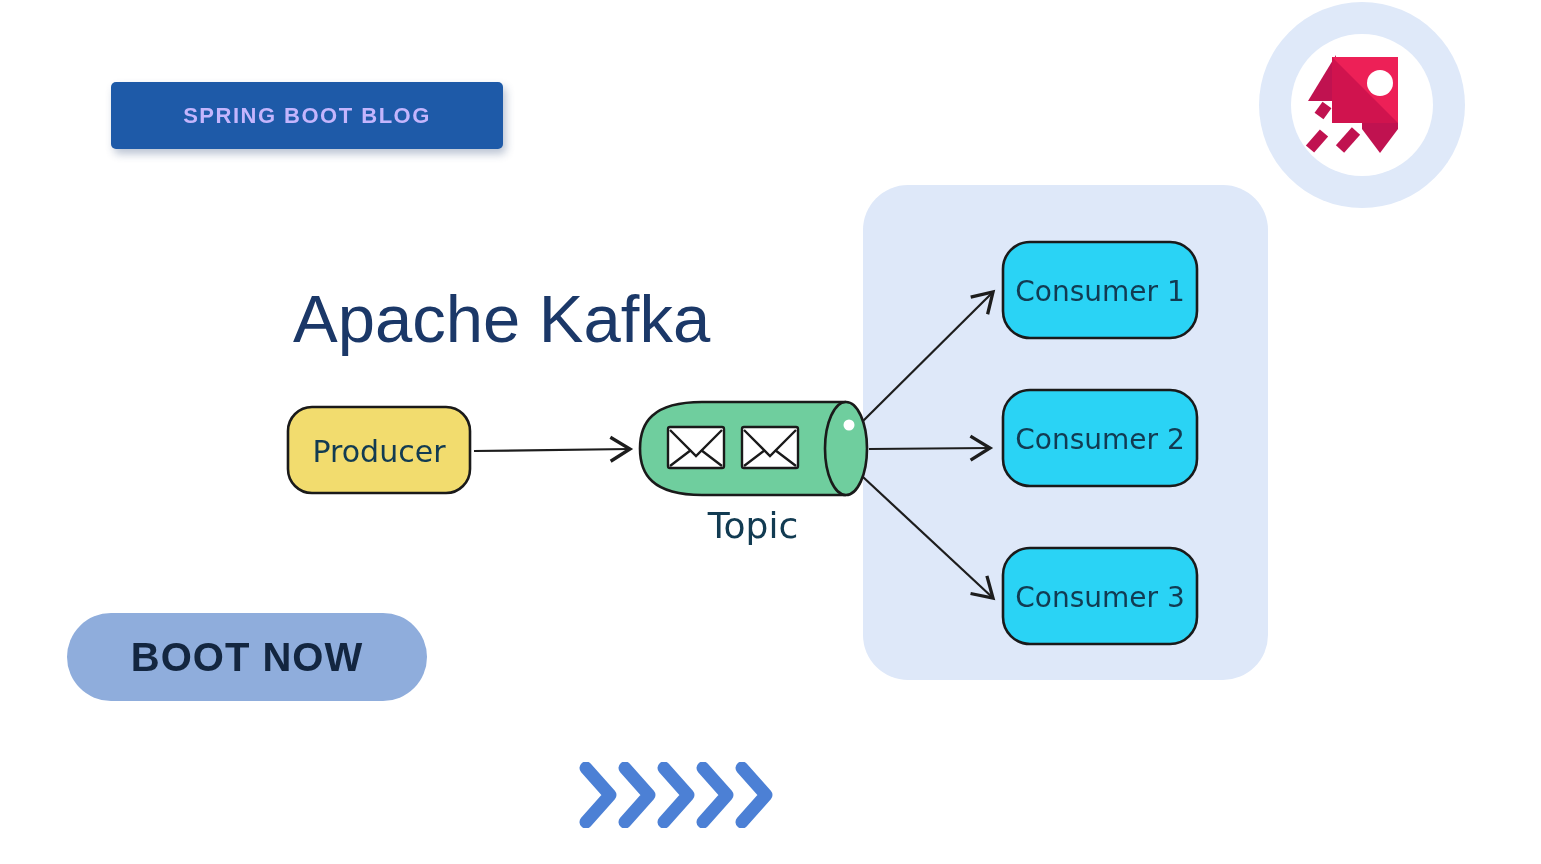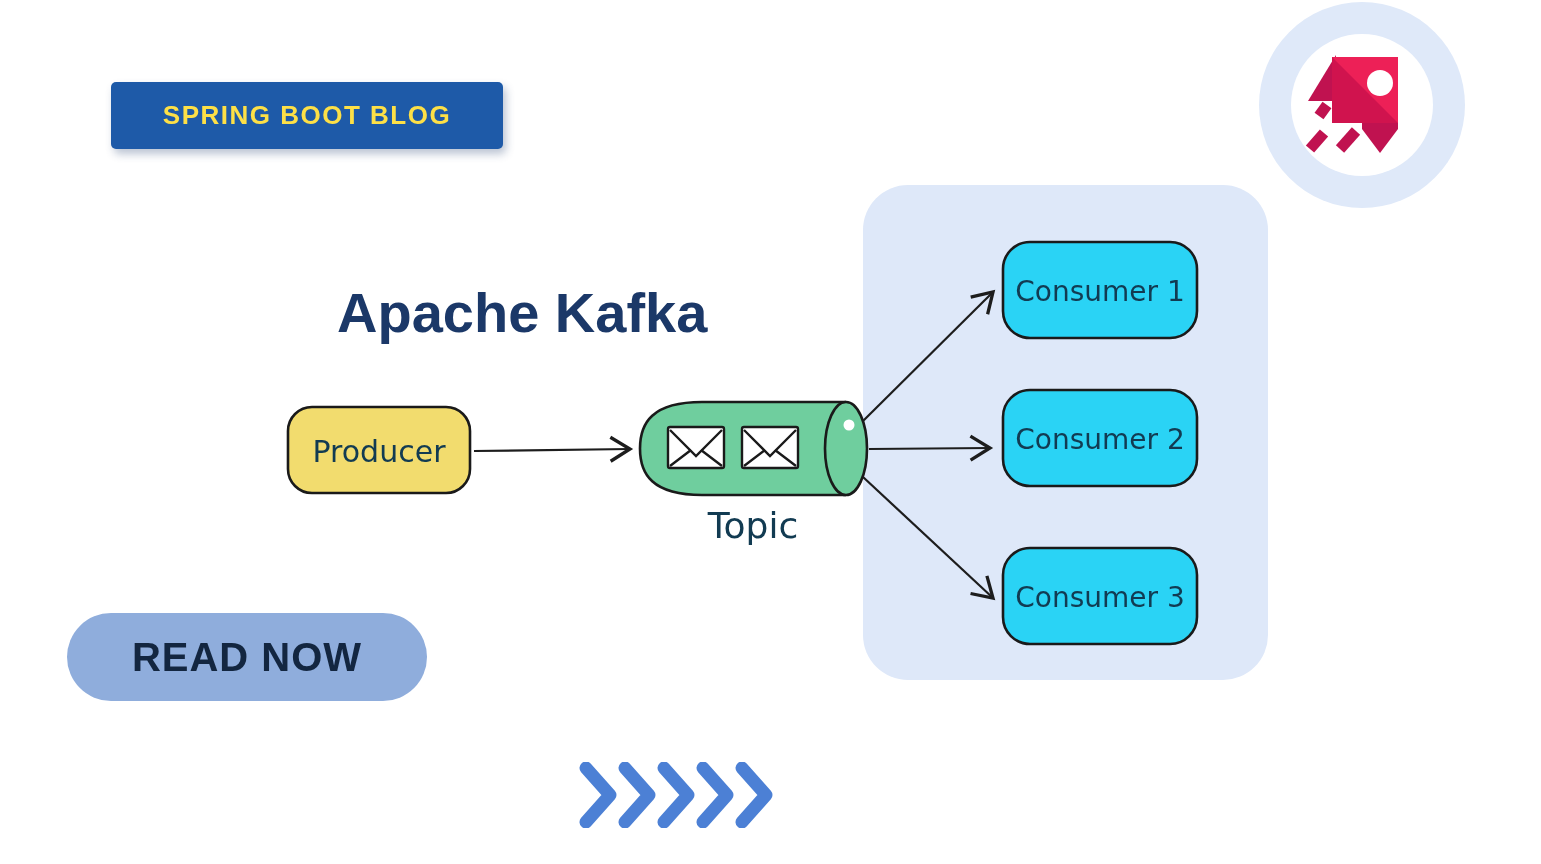--- a/index.html
+++ b/index.html
@@ -18,44 +18,43 @@
   .badge {
     position: absolute;
     left: 111px; top: 82px;
     width: 392px; height: 67px;
     background: #1E5AA8;
     border-radius: 5px;
     display: flex; align-items: center; justify-content: center;
     box-shadow: 3px 5px 8px rgba(30, 60, 110, 0.30);
   }
   .badge span {
-    color: #fde047;
-    font-size: 26px;
+    color: #c4b5fd;
+    font-size: 22px;
     font-weight: bold;
     letter-spacing: 1.5px;
   }
 
   
   .logo {
     position: absolute;
     left: 1258px; top: 1px;
     width: 208px; height: 208px;
   }
   .logo svg { width: 100%; height: 100%; display: block; }
 
   
   .title {
     position: absolute;
     left: 293px; top: 285px;
-    font-size: 56px;
-    font-weight: 700;
+    font-size: 67px;
+    font-weight: 400;
     color: #1B3868;
     line-height: 1;
     white-space: nowrap;
-    margin-left: 44px;
   }
 
   
   .panel {
     position: absolute;
     left: 863px; top: 185px;
     width: 405px; height: 495px;
     background: #DEE8F9;
     border-radius: 45px;
   }
@@ -193,21 +192,21 @@
       <rect class="shape" x="1003" y="390" width="194" height="96" rx="27" fill="#2AD3F5"></rect>
       <text class="d-label" x="1100" y="449" font-size="28" text-anchor="middle">Consumer 2</text>
     </g>
     <g>
       <rect class="shape" x="1003" y="548" width="194" height="96" rx="27" fill="#2AD3F5"></rect>
       <text class="d-label" x="1100" y="607" font-size="28" text-anchor="middle">Consumer 3</text>
     </g>
   </svg>
 
   <button class="cta">
-    <span>READ NOW</span>
+    <span>BOOT NOW</span>
   </button>
 
 
   <svg class="chevrons" viewBox="0 0 210 66">
     <polyline points="8,6 32,33 8,60"></polyline>
     <polyline points="47,6 71,33 47,60"></polyline>
     <polyline points="86,6 110,33 86,60"></polyline>
     <polyline points="125,6 149,33 125,60"></polyline>
     <polyline points="164,6 188,33 164,60"></polyline>
   </svg>

